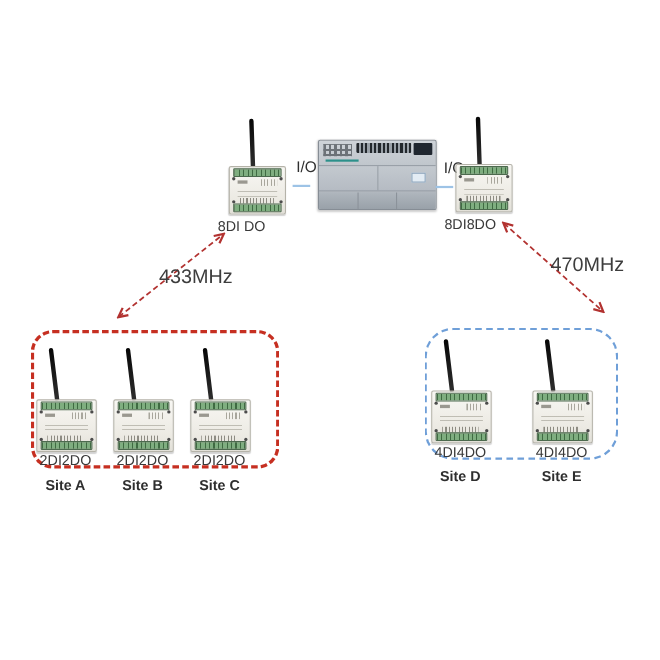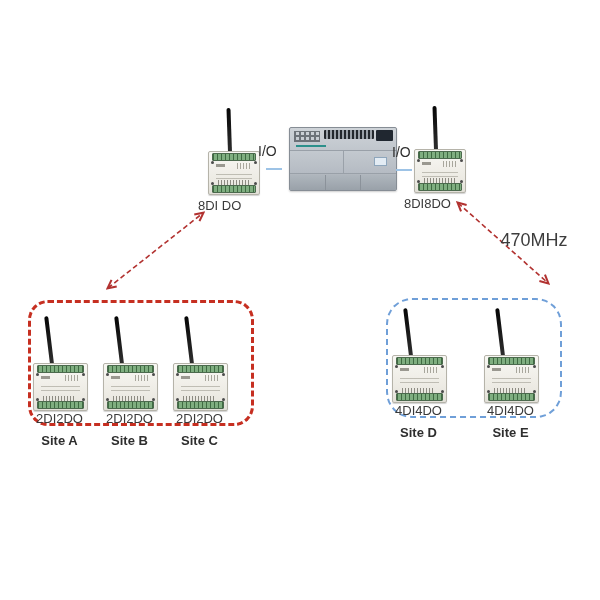--- a/index.html
+++ b/index.html
@@ -68,21 +68,21 @@
     background:linear-gradient(180deg,#c3c9cf,#b5bbc3);}
   .plc-mid::before{content:"";position:absolute;left:50%;top:0;bottom:0;width:1px;background:#9aa1a9;}
   .plc-chip{position:absolute;right:9px;top:29px;width:11px;height:7px;
     background:#e3ecf4;border:1px solid #8ea6bc;}
   .plc-bottom{position:absolute;left:0;bottom:0;width:100%;height:15px;
     background:linear-gradient(180deg,#afb6bd,#99a1a9);border-radius:0 0 2px 2px;}
   .plc-bottom::before{content:"";position:absolute;left:33%;top:0;bottom:0;width:1px;background:#8b929a;}
   .plc-bottom::after{content:"";position:absolute;left:66%;top:0;bottom:0;width:1px;background:#8b929a;}
 
   
-  .io-label{position:absolute;width:30px;text-align:left;font-size:14px;color:#2f2f2f;}
+  .io-label{position:absolute;width:30px;text-align:right;font-size:14px;color:#2f2f2f;}
   .io-line{position:absolute;height:2px;background:#9dc3e6;}
 
   
   .freq{position:absolute;font-size:18px;color:#3d3d3d;text-align:center;white-space:nowrap;}
 
   
   .group-box{position:absolute;border:3px dashed;border-radius:20px;background:transparent;}
   .group-box.red{left:28px;top:300px;width:220px;height:120px;border-color:#c62f21;}
   .group-box.blue{left:386px;top:298px;width:172px;height:116px;border-color:#6f9fd8;border-width:2px;border-radius:26px;}
 
@@ -146,20 +146,21 @@
       <div class="screw br"></div>
       <div class="face-tag"></div>
       <div class="face-dips"></div>
       <div class="face-text"></div>
       <div class="face-bars"></div>
       <div class="term bottom"></div>
     </div>
     <div class="mlabel">8DI8DO</div>
   </div>
 
+  <div class="freq" style="left:135px;top:241px;width:86px;">433MHz</div>
   <div class="freq" style="left:491px;top:230px;width:86px;">470MHz</div>
 
   <div class="group-box red"></div>
 
   <div class="module rmodule" style="left:33px;top:316px;">
     <div class="antenna"></div>
     <div class="mbody">
       <div class="term top"></div>
       <div class="screw tl"></div>
       <div class="screw tr"></div>

